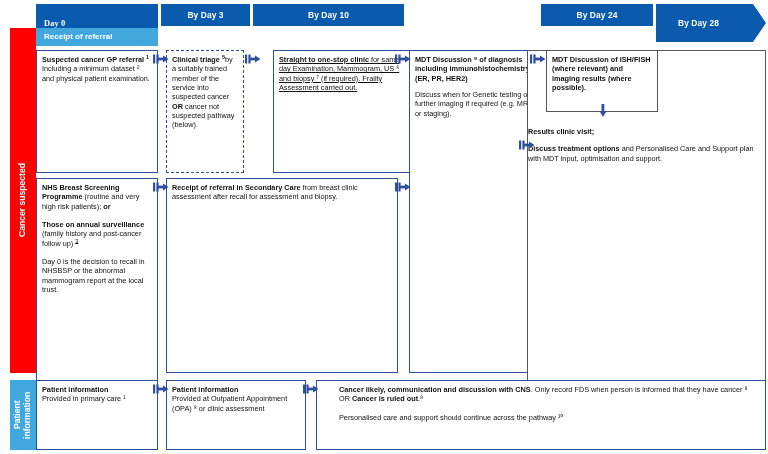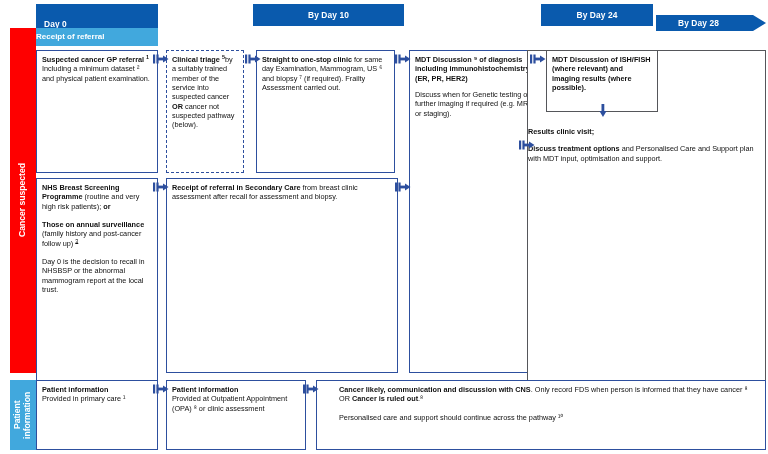--- a/index.html
+++ b/index.html
@@ -27,21 +27,21 @@
     clip-path:polygon(0 0, calc(100% - 13px) 0, 100% 50%, calc(100% - 13px) 100%, 0 100%);
     justify-content:flex-start;padding-left:22px;
   }
 
   
   .band{
     background:#41a8dd;color:#ffffff;
     font-weight:bold;font-size:8px;
     display:flex;align-items:center;
   }
-  .band.l{padding-left:0;}
+  .band.l{padding-left:8px;}
   .band.c{justify-content:center;}
 
   
   .rail{
     display:flex;align-items:center;justify-content:center;
     color:#fff;font-weight:bold;font-size:8.6px;
   }
   .rail .vtext{
     writing-mode:vertical-rl;transform:rotate(180deg);
     text-align:center;line-height:1.15;
@@ -66,30 +66,33 @@
   
   .conn{width:14px;height:9px;}
   .conn svg{display:block;}
   .darrow{width:9px;height:12px;}
 </style>
 </head>
 <body>
 
 <div class="stage">
 
-  <div class="abs hdr left" style="left:36px;top:4px;width:122px;height:40px;">
+  <div class="abs hdr left" style="left:36px;top:4px;width:122px;height:40px;font-family:Liberation Serif, serif;">
     <span>Day 0</span>
+  </div>
+  <div class="abs hdr" style="left:161px;top:4px;width:89px;height:22px;">
+    <span>By Day 3</span>
   </div>
   <div class="abs hdr" style="left:253px;top:4px;width:151px;height:22px;">
     <span>By Day 10</span>
   </div>
   <div class="abs hdr" style="left:541px;top:4px;width:112px;height:22px;">
     <span>By Day 24</span>
   </div>
-  <div class="abs hdr arrow" style="left:656px;top:15px;width:110px;height:16px;">
+  <div class="abs hdr arrow" style="left:656px;top:4px;width:110px;height:38px;">
     <span>By Day 28</span>
   </div>
 
   <div class="abs band l" style="left:36px;top:28px;width:122px;height:18px;">
     <span>Receipt of referral</span>
   </div>
 
   <div class="abs rail rail-red" style="left:10px;top:28px;width:26px;height:345px;">
     <span class="vtext">Cancer suspected</span>
   </div>
@@ -99,21 +102,21 @@
 
   <div class="abs box" style="left:36px;top:50px;width:122px;height:123px;">
     <p><b><span>Suspected cancer GP referral</span> <sup>1</sup></b>
       <span>Including a minimum dataset ² and physical patient examination.</span></p>
   </div>
 
   <div class="abs box dashed" style="left:166px;top:50px;width:78px;height:123px;">
     <p><b><span>Clinical triage</span> <sup>5</sup></b><span>by a suitably trained member of the service into suspected cancer </span><b>OR</b><span> cancer not suspected pathway (below).</span></p>
   </div>
 
-  <div class="abs box" style="left:256px;top:50px;width:139px;height:123px;">
+  <div class="abs box" style="left:273px;top:50px;width:139px;height:123px;text-decoration:underline;">
     <p><b>Straight to one-stop clinic</b>
       <span>for same day Examination, Mammogram, US ⁶ and biopsy ⁷ (if required). Frailty Assessment carried out.</span></p>
   </div>
 
   <div class="abs box" style="left:409px;top:50px;width:128px;height:323px;">
     <p><b>MDT Discussion ⁹ of diagnosis including immunohistochemistry (ER, PR, HER2)</b></p>
     <p style="margin-top:7px;">Discuss when for Genetic testing or further imaging if required (e.g. MRI or staging).</p>
   </div>
 
   <div class="abs box grey" style="left:546px;top:50px;width:112px;height:62px;">

